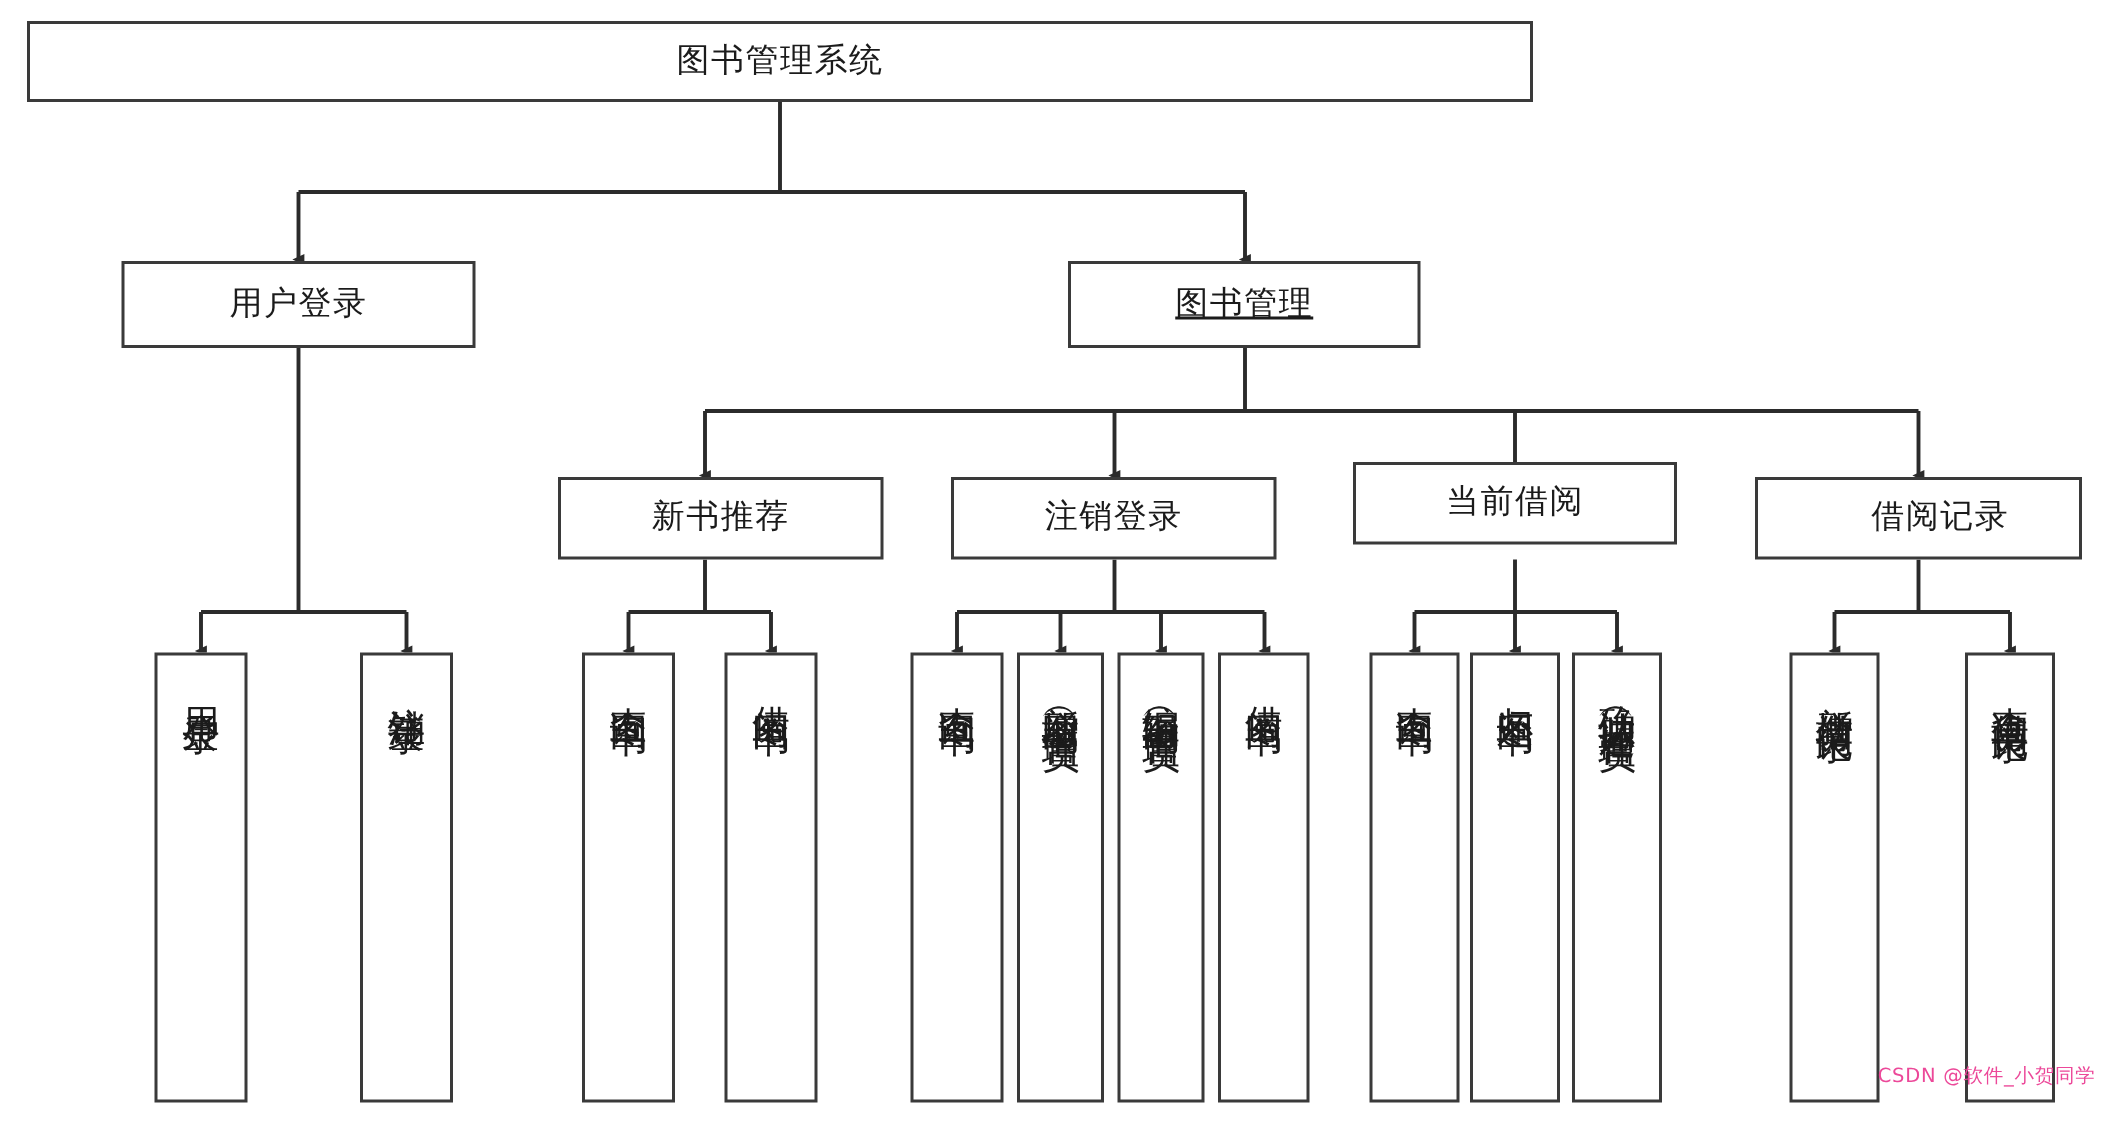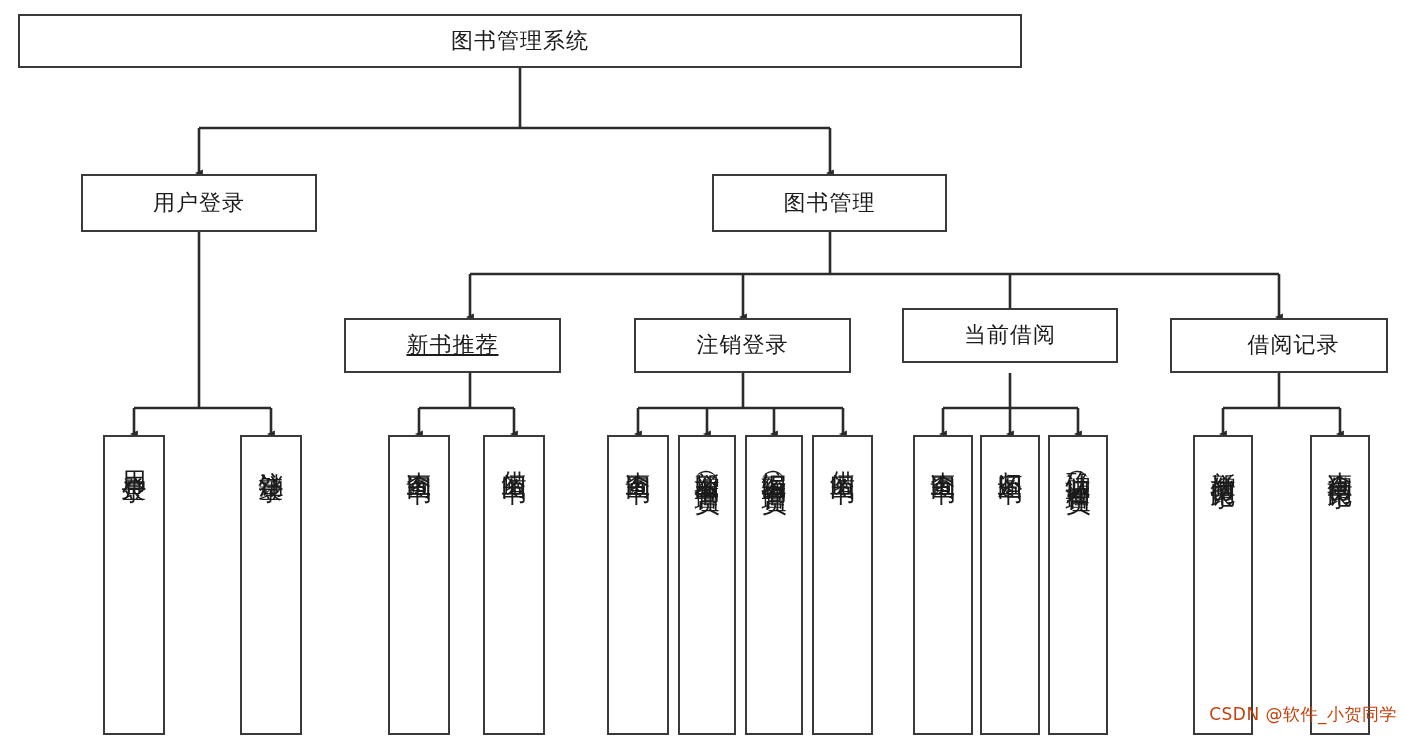--- a/index.html
+++ b/index.html
@@ -56,22 +56,22 @@
     writing-mode: vertical-rl;
     text-orientation: upright;
     font-size: 25px;
     letter-spacing: 3px;
     line-height: 1;
   }
   .watermark {
     position: absolute;
     right: 8px;
     bottom: 8px;
-    font-size: 17px;
-    color: #c2410c;
+    font-size: 13px;
+    color: #ec4899;
     z-index: 5;
     white-space: nowrap;
     letter-spacing: 0.5px;
   }
 </style>
 </head>
 <body>
 
 <div id="diagram-root">
   <svg class="edges" viewBox="0 0 1405 747">
@@ -116,24 +116,24 @@
         <path d="M1340,408 L1340,434" marker-end="url(#arrowhead)"></path>
       </g>
   </svg>
   <div id="node-layer">
       <div class="node horizontal" style="left: 18px; top: 14px; width: 1004px; height: 54px;">
         <span class="label">图书管理系统</span>
       </div>
       <div class="node horizontal" style="left: 81px; top: 174px; width: 236px; height: 58px;">
         <span class="label">用户登录</span>
       </div>
-      <div class="node horizontal" style="left: 712px; top: 174px; width: 235px; height: 58px;">
+      <div class="node horizontal" style="left: 712px; top: 174px; width: 235px; height: 58px; text-decoration: underline;">
         <span class="label">图书管理</span>
       </div>
-      <div class="node horizontal" style="left: 344px; top: 318px; width: 217px; height: 55px; text-decoration: underline;">
+      <div class="node horizontal" style="left: 372px; top: 318px; width: 217px; height: 55px;">
         <span class="label">新书推荐</span>
       </div>
       <div class="node horizontal" style="left: 634px; top: 318px; width: 217px; height: 55px;">
         <span class="label">注销登录</span>
       </div>
       <div class="node horizontal" style="left: 902px; top: 308px; width: 216px; height: 55px;">
         <span class="label">当前借阅</span>
       </div>
       <div class="node horizontal" style="left: 1170px; top: 318px; width: 218px; height: 55px; padding-left: 29px;">
         <span class="label">借阅记录</span>

